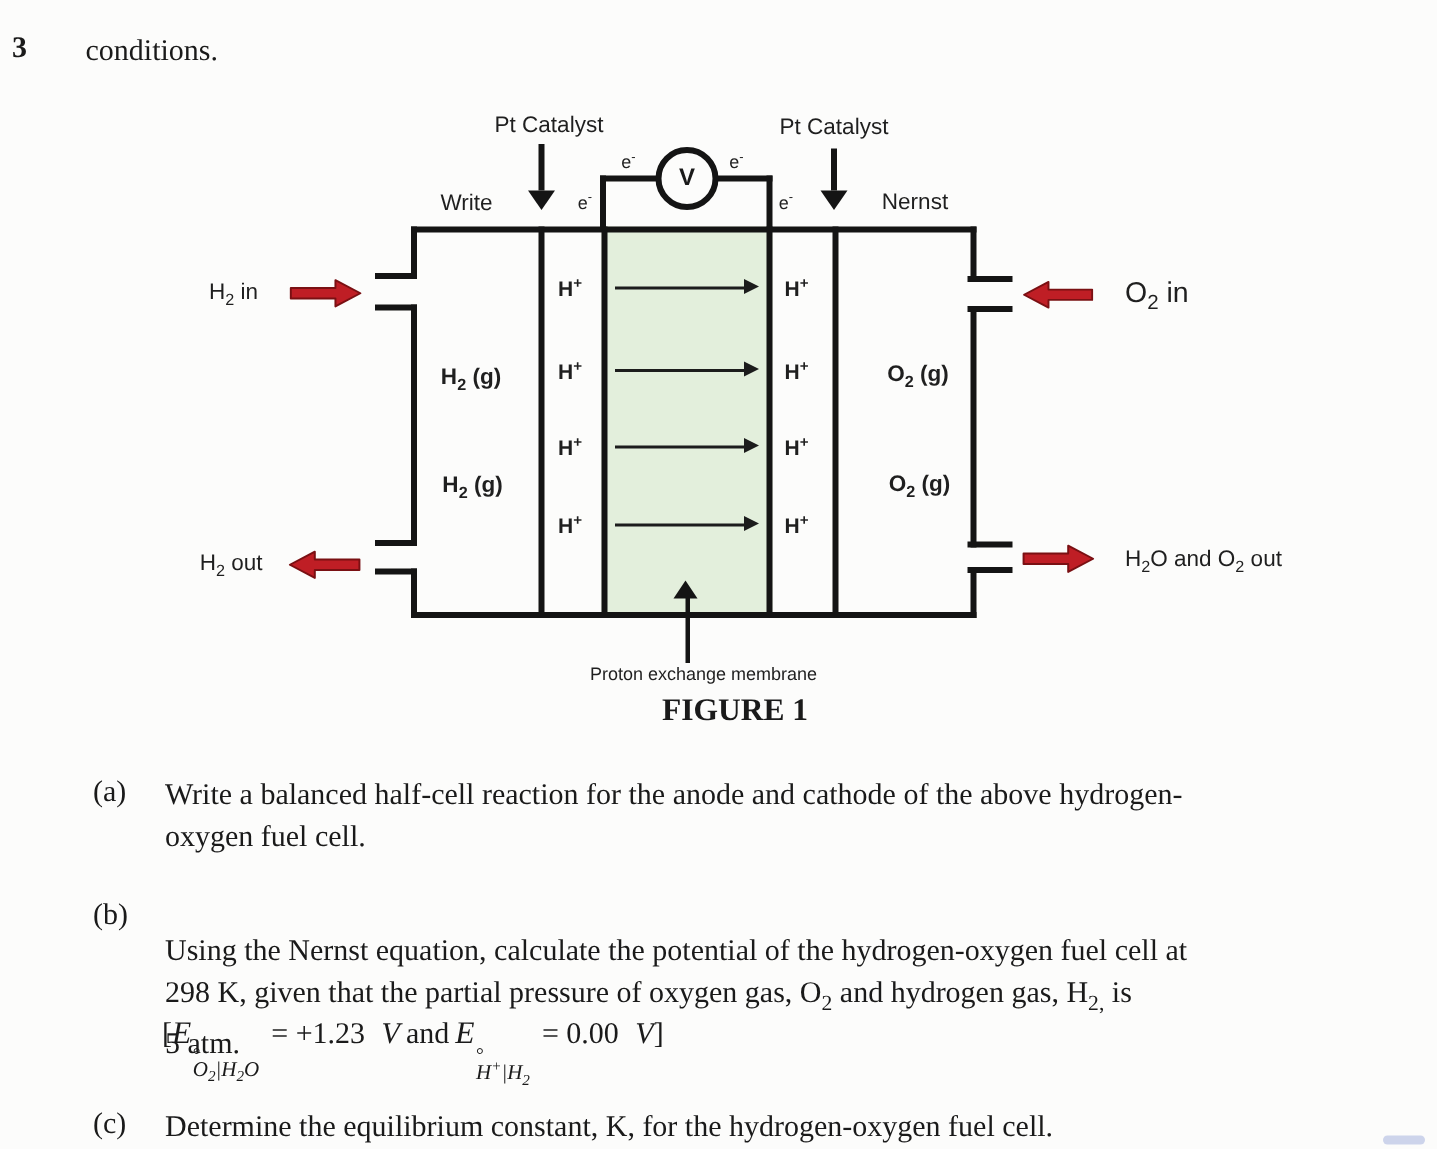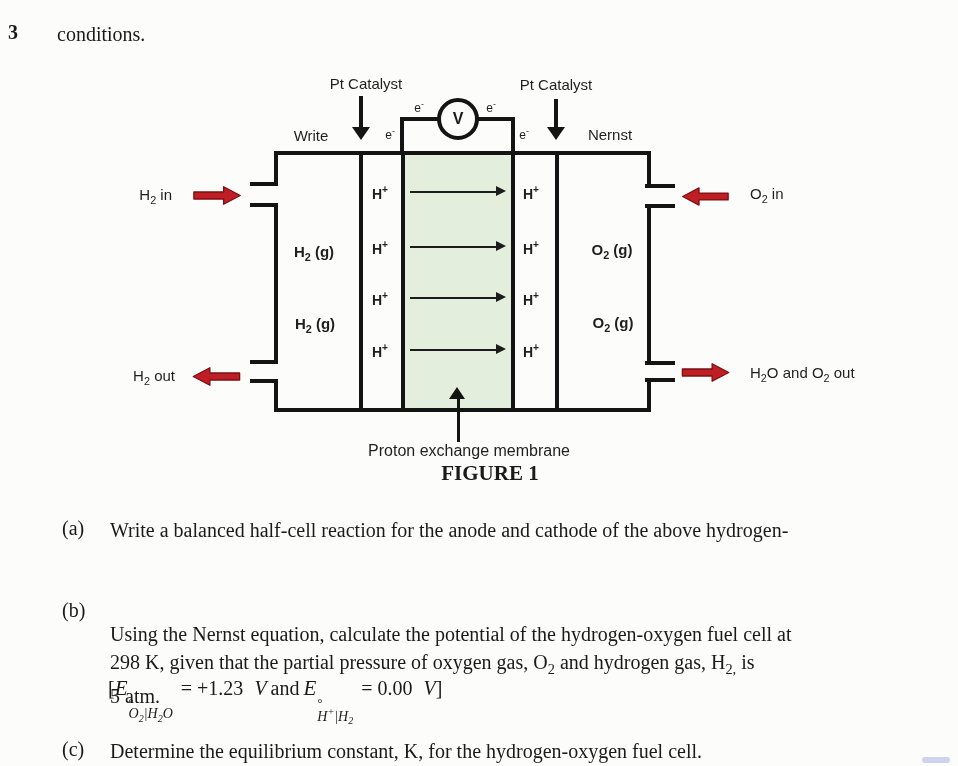--- a/index.html
+++ b/index.html
@@ -125,44 +125,45 @@
   <div class="slabel cx" style="left:366px;top:75px;font-size:15px">Pt Catalyst</div>
   <div class="slabel cx" style="left:556px;top:76px;font-size:15px">Pt Catalyst</div>
   <div class="slabel cx" style="left:311px;top:127px;font-size:15px">Write</div>
   <div class="slabel cx" style="left:610px;top:126px;font-size:15px">Nernst</div>
   <div class="slabel cx" style="left:419px;top:99px;font-size:12px">e<sup>-</sup></div>
   <div class="slabel cx" style="left:491px;top:99px;font-size:12px">e<sup>-</sup></div>
   <div class="slabel cx" style="left:390px;top:126px;font-size:12px">e<sup>-</sup></div>
   <div class="slabel cx" style="left:524px;top:126px;font-size:12px">e<sup>-</sup></div>
 
   <div class="slabel rx" style="left:172px;top:186px;font-size:15px">H<sub>2</sub> in</div>
-  <div class="slabel" style="left:750px;top:185px;font-size:15px">O<sub>2</sub> in</div>
+  <div class="slabel" style="left:750px;top:185px;font-size:19px">O<sub>2</sub> in</div>
   <div class="slabel rx" style="left:175px;top:367px;font-size:15px">H<sub>2</sub> out</div>
   <div class="slabel" style="left:750px;top:364px;font-size:15px">H<sub>2</sub>O and O<sub>2</sub> out</div>
 
   <div class="slabel cx b" style="left:314px;top:243px;font-size:15px">H<sub>2</sub> (g)</div>
   <div class="slabel cx b" style="left:315px;top:315px;font-size:15px">H<sub>2</sub> (g)</div>
   <div class="slabel cx b" style="left:612px;top:241px;font-size:15px">O<sub>2</sub> (g)</div>
   <div class="slabel cx b" style="left:613px;top:314px;font-size:15px">O<sub>2</sub> (g)</div>
 
   <div class="slabel cx b" style="left:380px;top:184px;font-size:14px">H<sup>+</sup></div>
   <div class="slabel cx b" style="left:380px;top:239px;font-size:14px">H<sup>+</sup></div>
   <div class="slabel cx b" style="left:380px;top:290px;font-size:14px">H<sup>+</sup></div>
   <div class="slabel cx b" style="left:380px;top:342px;font-size:14px">H<sup>+</sup></div>
   <div class="slabel cx b" style="left:531px;top:184px;font-size:14px">H<sup>+</sup></div>
   <div class="slabel cx b" style="left:531px;top:239px;font-size:14px">H<sup>+</sup></div>
   <div class="slabel cx b" style="left:531px;top:290px;font-size:14px">H<sup>+</sup></div>
   <div class="slabel cx b" style="left:531px;top:342px;font-size:14px">H<sup>+</sup></div>
 
-  <div class="slabel cx" style="left:469px;top:442px;font-size:16px">Proton exchange membrane</div>
+  <div class="slabel cx" style="left:469px;top:442px;font-size:12px">Proton exchange membrane</div>
   <div class="caption cx abs" style="left:490px;top:461px">FIGURE 1</div>
 
   <div class="plabel" style="left:62px;top:517px">(a)</div>
   <div class="qlines" style="left:110px;top:517px">
     <div>Write a balanced half-cell reaction for the anode and cathode of the above hydrogen-</div>
+    <div>oxygen fuel cell.</div>
   </div>
 
   <div class="plabel" style="left:62px;top:599px">(b)</div>
   <div class="qlines" style="left:110px;top:621px">
     <div>Using the Nernst equation, calculate the potential of the hydrogen-oxygen fuel cell at</div>
     <div>298 K, given that the partial pressure of oxygen gas, O<sub>2</sub> and hydrogen gas, H<sub>2,</sub> is</div>
     <div>5 atm.</div>
   </div>
   <div class="formula">
     <span>[</span><span class="fE">E</span><span class="estack">

